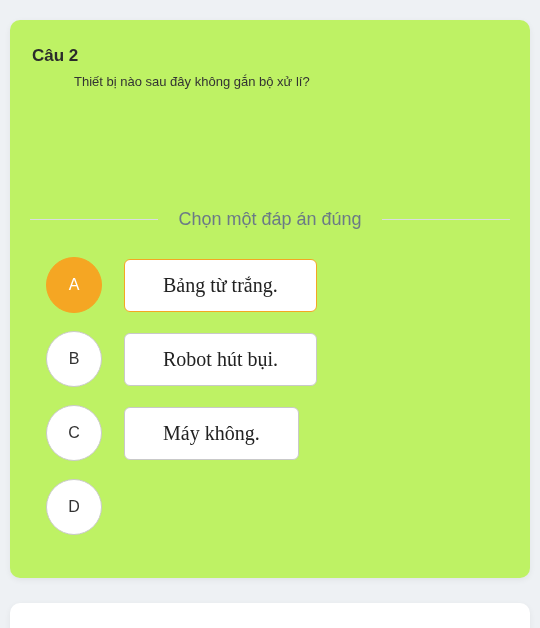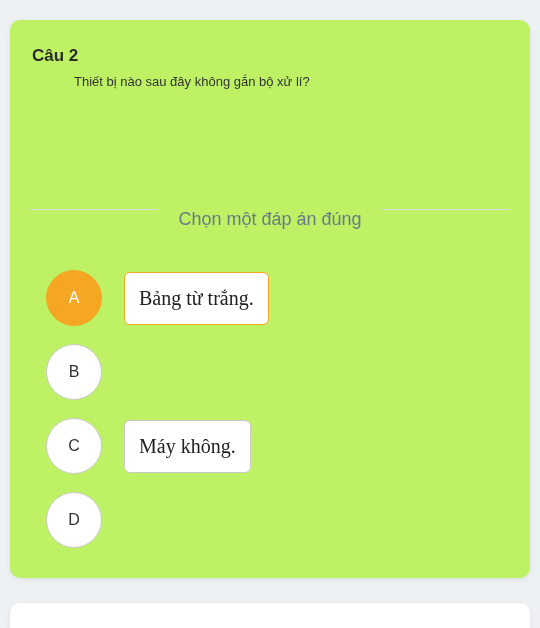--- a/index.html
+++ b/index.html
@@ -28,22 +28,22 @@
       margin-left: 2px;
     }
     .q-text {
       font-size: 13px;
       color: #333;
       margin-left: 44px;
       margin-bottom: 120px;
     }
     .divider-row {
       display: flex;
-      align-items: flex-start;
-      margin-bottom: 40px;
+      align-items: center;
+      margin-bottom: 27px;
     }
     .divider-line {
       flex: 1;
       height: 1px;
       background: #d9dde1;
     }
     .divider-label {
       font-size: 18px;
       color: #6b7a86;
       padding: 0 20px;
@@ -72,21 +72,21 @@
     }
     .letter-selected {
       background: #f5a623;
       border-color: #f5a623;
       color: #fff;
     }
     .answer-box {
       margin-left: 22px;
       border: 1px solid #c9c9c9;
       border-radius: 6px;
-      padding: 14px 14px;
+      padding: 14px 38px;
       font-family: "Times New Roman", serif;
       font-size: 20px;
       color: #222;
       background: #fff;
     }
     .answer-selected {
       border-color: #f5a623;
     }
     .next-card {
       background: #fff;
@@ -110,20 +110,21 @@
     <div class="divider-line"></div>
   </div>
 
   <div class="options">
     <div class="option">
       <div class="letter letter-selected">A</div>
       <div class="answer-box answer-selected">Bảng từ trắng.</div>
     </div>
     <div class="option">
       <div class="letter">B</div>
+      <div class="answer-box">Robot hút bụi.</div>
     </div>
     <div class="option">
       <div class="letter">C</div>
       <div class="answer-box">Máy không.</div>
     </div>
     <div class="option">
       <div class="letter">D</div>
     </div>
   </div>
 </div>

